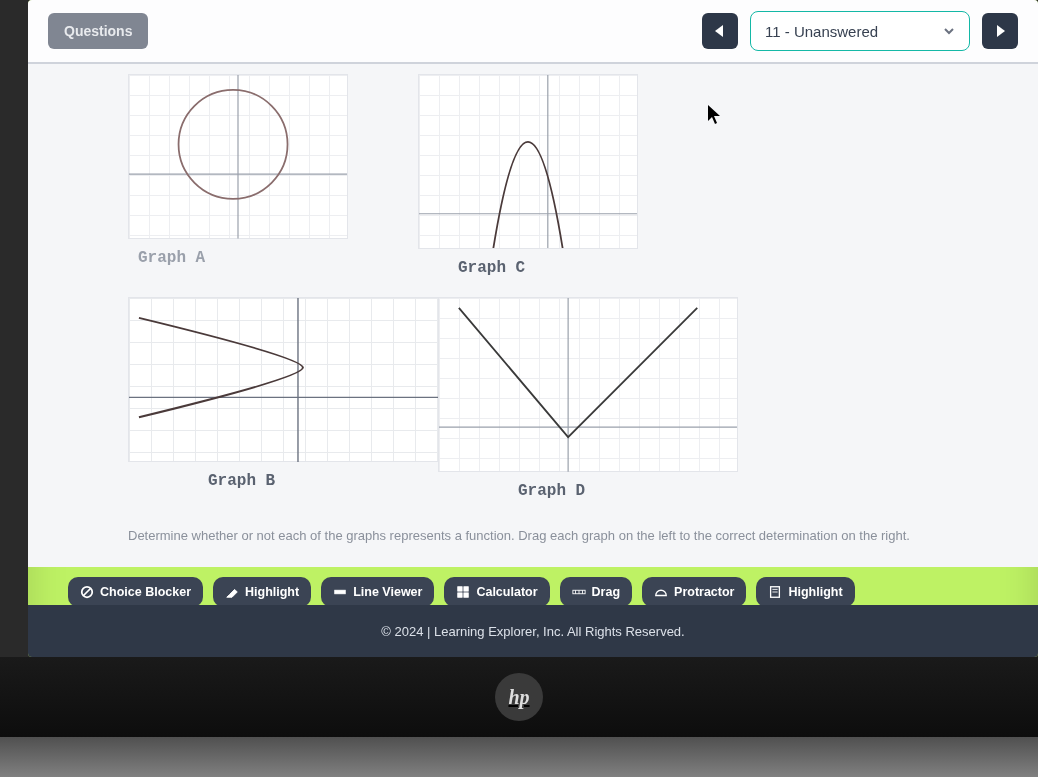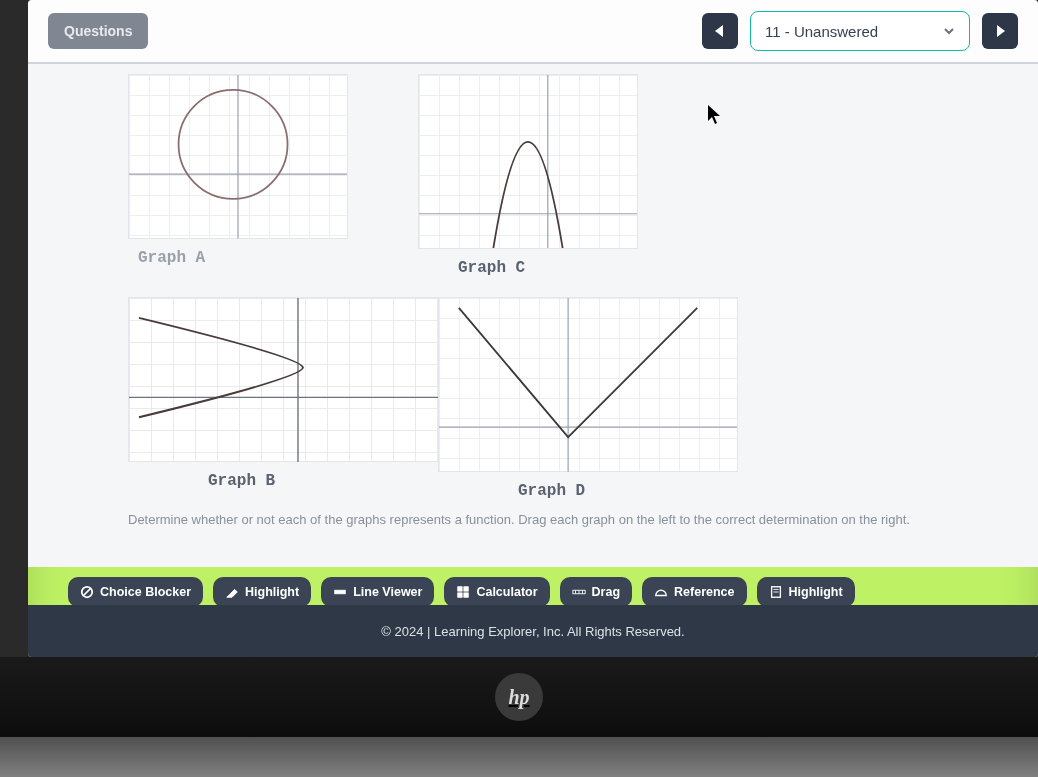--- a/index.html
+++ b/index.html
@@ -95,21 +95,21 @@
     font-size: 16px;
     font-weight: 700;
     color: #5a6270;
   }
   .graph-label.a { color:#9aa0ab; margin-left:10px;}
   .graph-label.b { margin-left:80px;}
   .graph-label.c { margin-left:40px;}
   .graph-label.d { margin-left:100px;}
 
   .instruction {
-    margin-top: 12px;
+    margin-top: 28px;
     font-size: 13px;
     color: #8a909b;
   }
 
   
   .grid-bg {
     position:absolute; inset:0;
     background-image:
       linear-gradient(#e6e8ec 1px, transparent 1px),
       linear-gradient(90deg, #e6e8ec 1px, transparent 1px);
@@ -296,21 +296,21 @@
           <line x1="4" y1="6" x2="4" y2="10" stroke="#fff"></line>
           <line x1="8" y1="6" x2="8" y2="10" stroke="#fff"></line>
           <line x1="12" y1="6" x2="12" y2="10" stroke="#fff"></line>
         </svg>
       <span>Drag</span>
     </div>
     <div class="tool">
       <svg viewBox="0 0 16 16">
           <path d="M2 12 A6 6 0 0 1 14 12 Z" fill="none" stroke="#fff" stroke-width="1.5"></path>
         </svg>
-      <span>Reference</span>
+      <span>Protractor</span>
     </div>
     <div class="tool">
       <svg viewBox="0 0 16 16">
           <rect x="3" y="2" width="10" height="12" fill="none" stroke="#fff" stroke-width="1.5"></rect>
           <line x1="5" y1="5" x2="11" y2="5" stroke="#fff"></line>
           <line x1="5" y1="8" x2="11" y2="8" stroke="#fff"></line>
         </svg>
       <span>Highlight</span>
     </div>
   </div>

